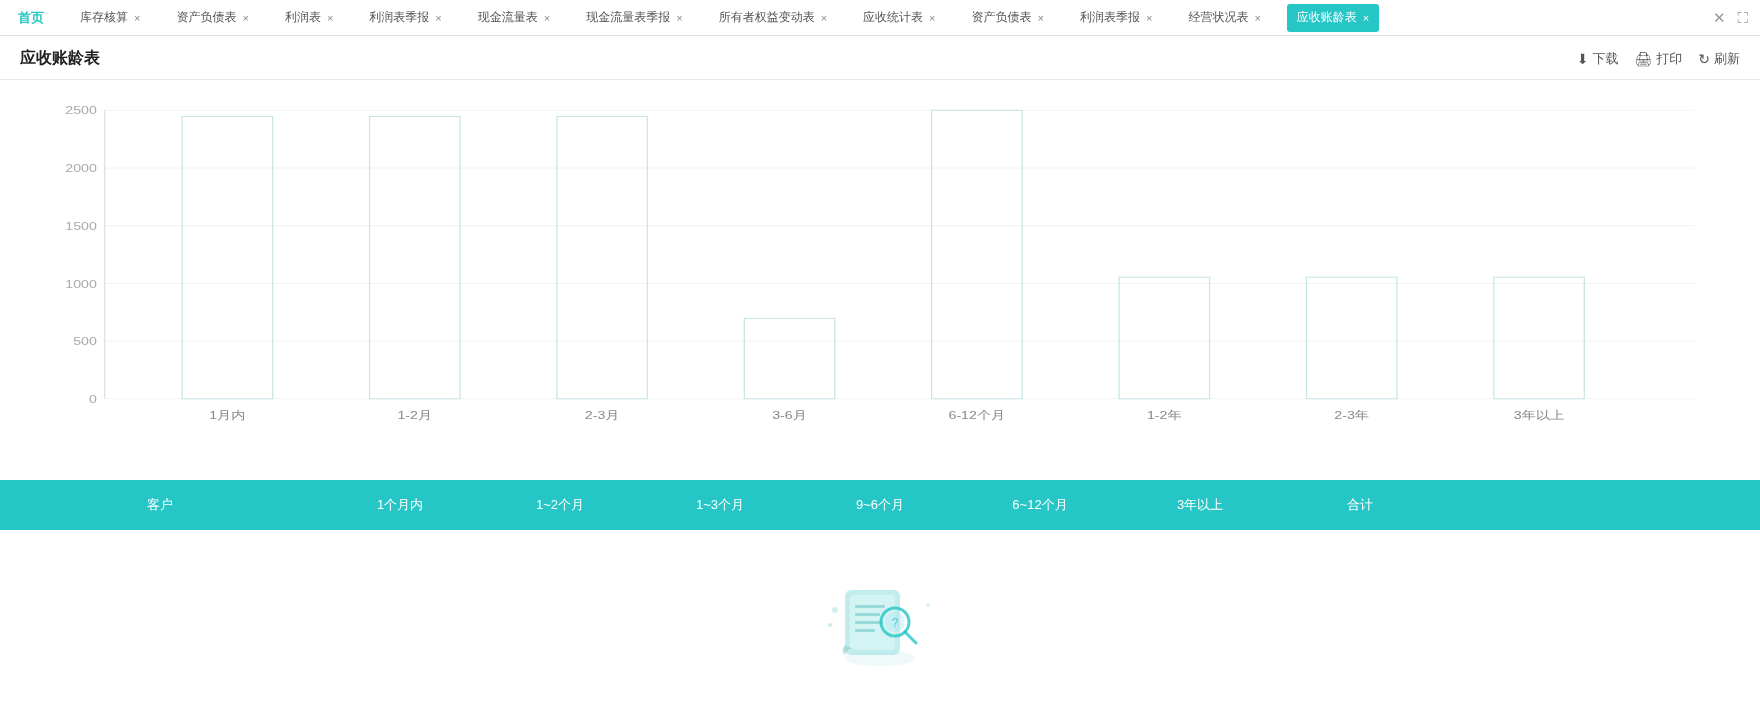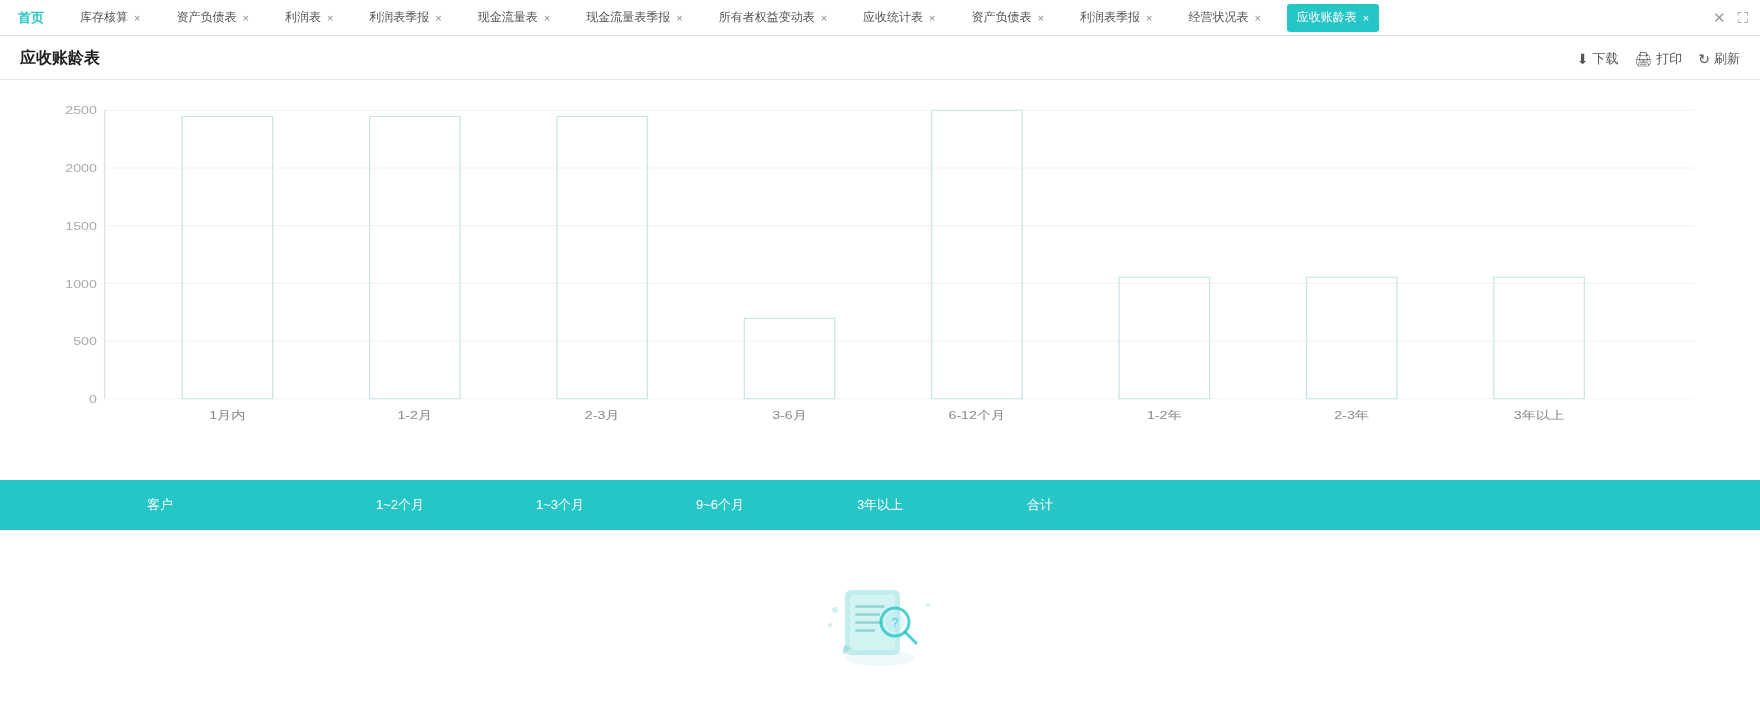--- a/index.html
+++ b/index.html
@@ -290,23 +290,25 @@
         <text x="725" y="310" text-anchor="middle" font-size="11" fill="#888">6-12个月</text>
         <text x="870" y="310" text-anchor="middle" font-size="11" fill="#888">1-2年</text>
         <text x="1015" y="310" text-anchor="middle" font-size="11" fill="#888">2-3年</text>
         <text x="1160" y="310" text-anchor="middle" font-size="11" fill="#888">3年以上</text>
       </svg>
     </div>
   </div>
 
   <div class="table-header">
     <div class="th-cell">客户</div>
+    <div class="th-cell">1个月内</div>
     <div class="th-cell">1~2个月</div>
     <div class="th-cell">1~3个月</div>
     <div class="th-cell">9~6个月</div>
+    <div class="th-cell">6~12个月</div>
     <div class="th-cell">3年以上</div>
     <div class="th-cell">合计</div>
   </div>
 
   <div class="empty-state">
     <svg class="empty-illustration" viewBox="0 0 120 100" xmlns="http://www.w3.org/2000/svg">
 
       <ellipse cx="60" cy="88" rx="35" ry="8" fill="#e0f4f4" opacity="0.5"></ellipse>
 
       <rect x="25" y="20" width="55" height="65" rx="6" fill="#b2e8e8" opacity="0.8"></rect>

